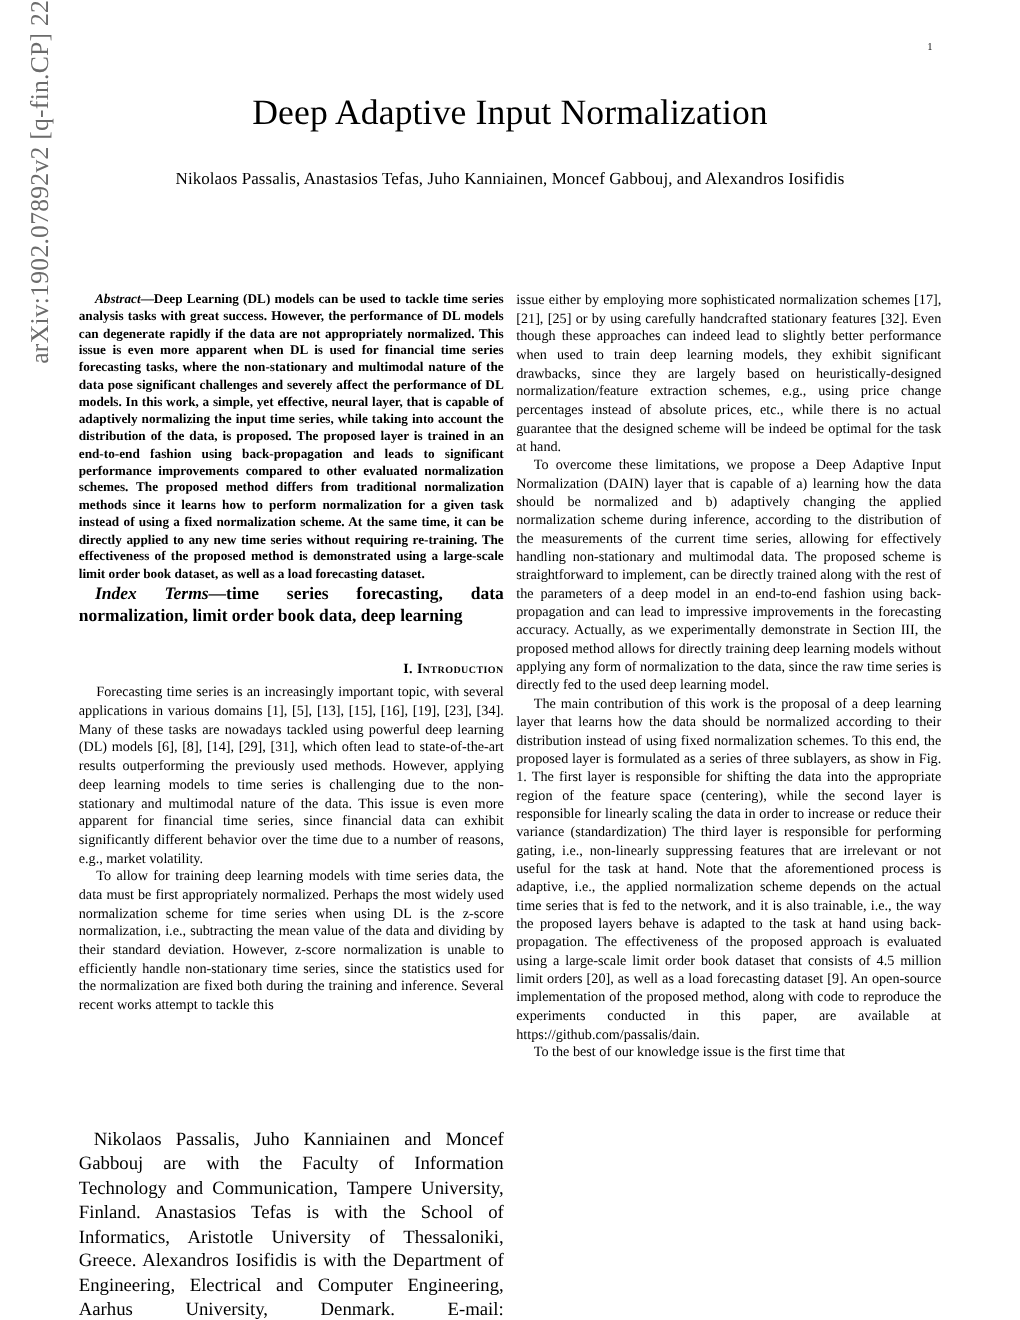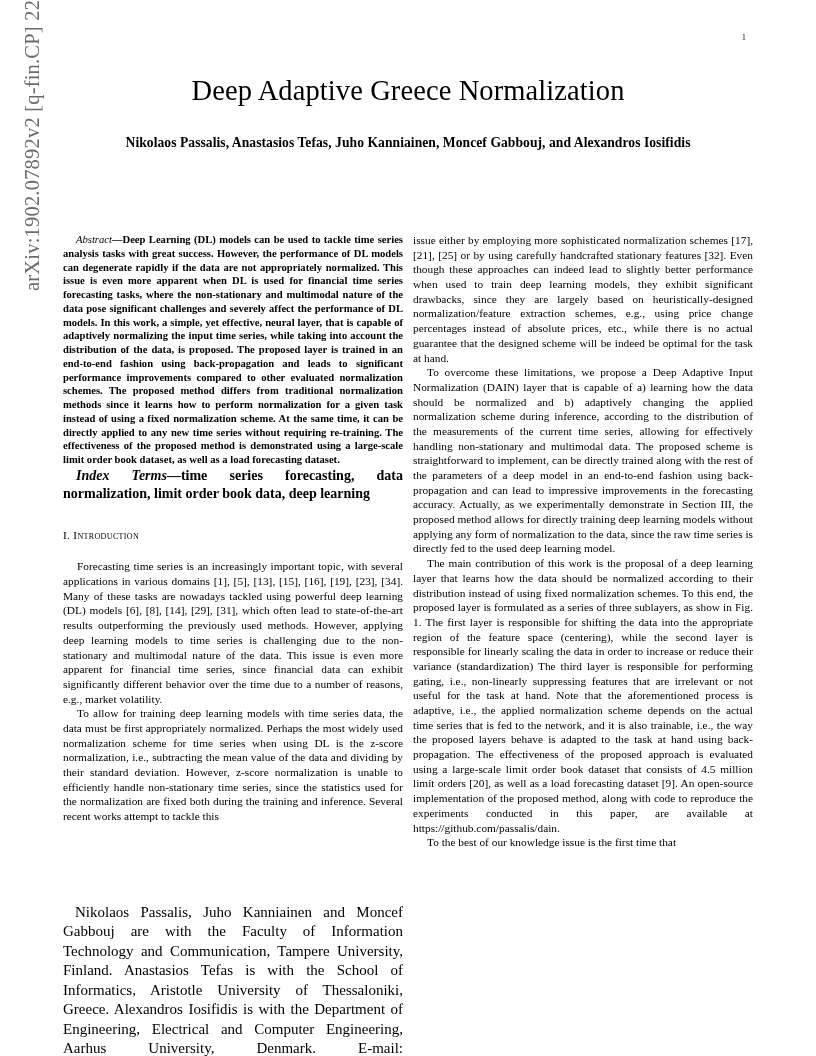--- a/index.html
+++ b/index.html
@@ -60,21 +60,20 @@
     line-height: 1.34;
     font-weight: normal;
     margin: 0;
     letter-spacing: 0.1px;
   }
   #paper-title .tline { display: block; }
   #authors {
     margin-top: 25px;
     font-size: 13.6px;
     letter-spacing: 0.05px;
-    font-weight: bold;
   }
 
   
   #columns {
     position: absolute;
     left: 63px;
     top: 233px;
     width: 690px;
     height: 790px;
   }
@@ -102,40 +101,40 @@
 
   .abstract {
     font-weight: bold;
     font-size: 10.6px;
     line-height: 1.30;
     text-indent: 13px;
     text-align: justify;
   }
   .abstract .lead {
     font-style: italic;
-    font-weight: normal;
+    font-weight: bold;
   }
   .indexterms {
     font-weight: bold;
     font-size: 14px;
     line-height: 1.30;
     text-indent: 13px;
     text-align: justify;
   }
   .indexterms .lead {
     font-style: italic;
     font-weight: bold;
   }
 
   h2.section-head {
     font-size: 11.2px;
-    font-weight: normal;
+    font-weight: bold;
     font-variant: small-caps;
-    text-align: left;
-    margin: 26px 0 18px 0;
+    text-align: right;
+    margin: 26px 0 6px 0;
     letter-spacing: 0.35px;
   }
 
   .it { }
 
   
   #footnote {
     position: absolute;
     left: 63px;
     top: 903px;
@@ -150,21 +149,21 @@
 <body>
 
 <div id="page">
 
   <div id="arxiv-stamp">arXiv:1902.07892v2  [q-fin.CP]  22 Sep 2019</div>
 
   <div id="page-number">1</div>
 
   <div id="title-block">
     <h1 id="paper-title">
-      <span class="tline">Deep Adaptive Greece Normalization</span>
+      <span class="tline">Deep Adaptive Input Normalization</span>
     </h1>
     <div id="authors">Nikolaos Passalis, Anastasios Tefas, Juho Kanniainen, Moncef Gabbouj, and Alexandros Iosifidis</div>
   </div>
 
   <div id="columns">
 
     <div class="col left">
 
       <p class="abstract"><span class="lead">Abstract</span><span>—</span><span>Deep Learning (DL) models can be used to tackle time series analysis tasks with great success. However, the performance of DL models can degenerate rapidly if the data are not appropriately normalized. This issue is even more apparent when DL is used for financial time series forecasting tasks, where the non-stationary and multimodal nature of the data pose significant challenges and severely affect the performance of DL models. In this work, a simple, yet effective, neural layer, that is capable of adaptively normalizing the input time series, while taking into account the distribution of the data, is proposed. The proposed layer is trained in an end-to-end fashion using back-propagation and leads to significant performance improvements compared to other evaluated normalization schemes. The proposed method differs from traditional normalization methods since it learns how to perform normalization for a given task instead of using a fixed normalization scheme. At the same time, it can be directly applied to any new time series without requiring re-training. The effectiveness of the proposed method is demonstrated using a large-scale limit order book dataset, as well as a load forecasting dataset.</span></p>
 

